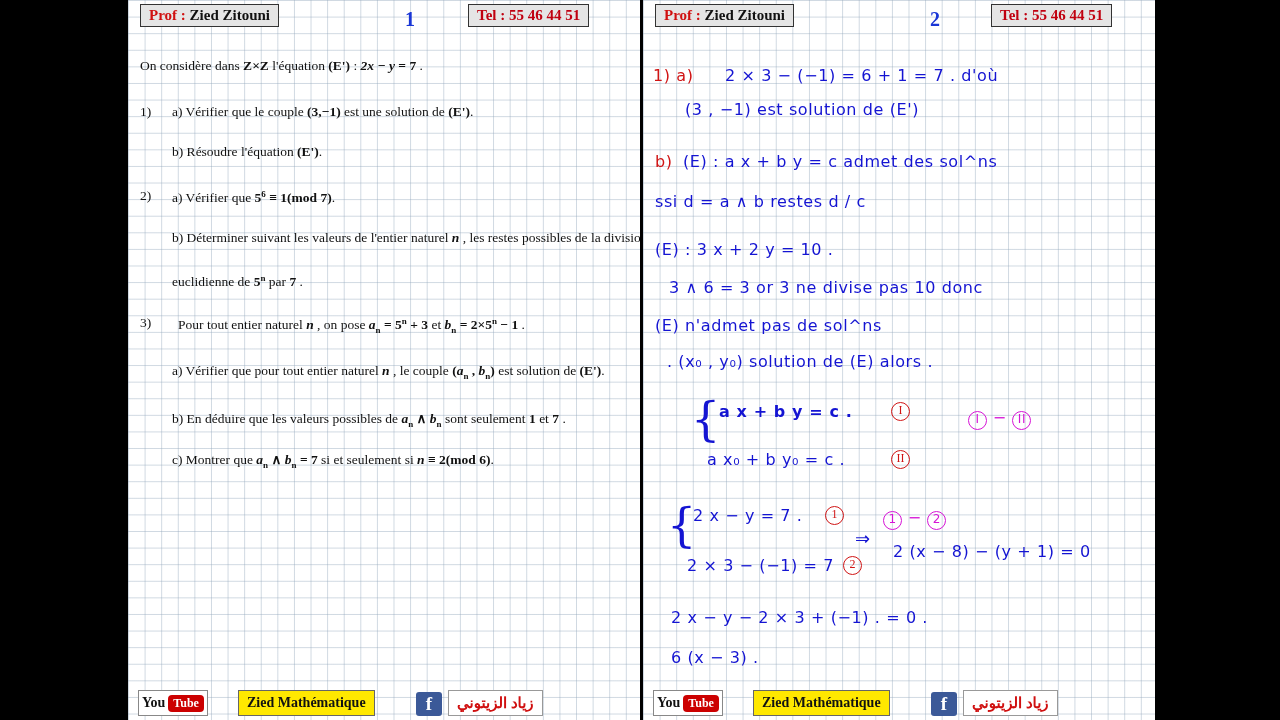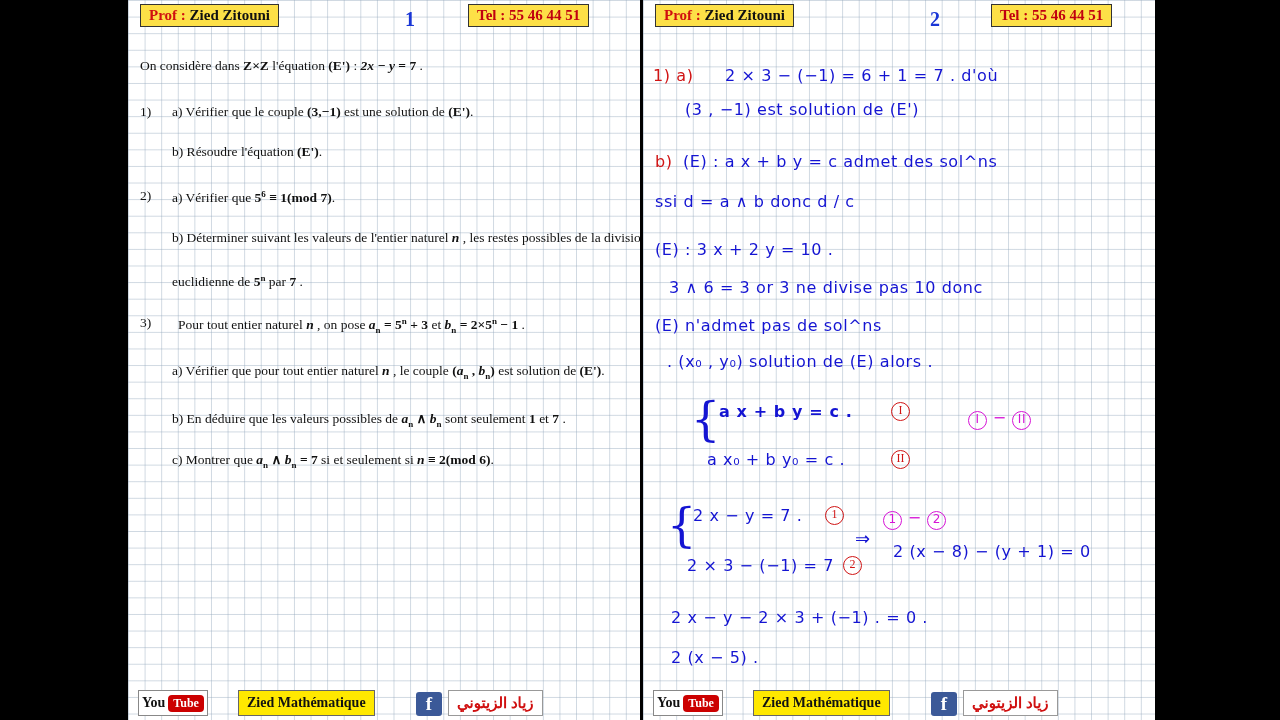--- a/index.html
+++ b/index.html
@@ -9,21 +9,21 @@
   .page-left{left:128px;width:512px;}
   .page-right{left:643px;width:512px;}
   .grid{position:absolute;inset:0;
      background-image:
        linear-gradient(to right, rgba(150,170,190,.45) 1px, transparent 1px),
        linear-gradient(to bottom, rgba(150,170,190,.45) 1px, transparent 1px);
      background-size:16.6px 16.6px;}
 
   
   .hdr{position:absolute;top:4px;left:0;width:100%;height:30px;}
-  .lbl{position:absolute;background:#fde047;border:1.5px solid #333;padding:2px 8px;
+  .lbl{position:absolute;background:#e5e5e5;border:1.5px solid #333;padding:2px 8px;
        font-weight:bold;font-size:15px;color:#111;white-space:nowrap;}
   .lbl .red{color:#d01010;}
   .pnum{position:absolute;font-weight:bold;font-size:20px;color:#1a36d6;}
 
   
   .ftr{position:absolute;bottom:4px;left:0;width:100%;height:30px;}
   .yt{position:absolute;background:#fff;border:1px solid #888;display:flex;align-items:center;
       height:24px;padding:0 3px;font-weight:bold;font-size:14px;margin-top:16px;}
   .yt .word{color:#111;}
   .yt .btn{background:#cc0000;color:#fff;border-radius:4px;padding:1px 5px;margin-left:3px;font-size:12px;}
@@ -131,21 +131,21 @@
 
     <div class="hw red" style="left:10px;top:66px;">
       <span>1)</span>
       <span>a)</span>
     </div>
     <div class="hw" style="left:68px;top:66px;padding-left:14px;">2 × 3 − (−1) = 6 + 1 = 7 .   d'où</div>
     <div class="hw" style="left:42px;top:100px;">(3 , −1) est solution de (E')</div>
 
     <div class="hw red" style="left:12px;top:152px;">b)</div>
     <div class="hw" style="left:40px;top:152px;">(E) : a x + b y = c   admet des sol^ns</div>
-    <div class="hw" style="left:12px;top:192px;">ssi  d = a ∧ b   donc  d / c</div>
+    <div class="hw" style="left:12px;top:192px;">ssi  d = a ∧ b   restes  d / c</div>
 
     <div class="hw" style="left:12px;top:240px;">(E) : 3 x + 2 y = 10 .</div>
     <div class="hw" style="left:26px;top:278px;">3 ∧ 6 = 3      or   3 ne divise pas 10 donc</div>
     <div class="hw" style="left:12px;top:316px;">(E) n'admet pas de sol^ns</div>
     <div class="hw" style="left:18px;top:352px;padding-left:6px;">. (x₀ , y₀)  solution de (E)   alors .</div>
 
     <div class="brace" style="left:48px;top:392px;">{</div>
     <div class="hw" style="left:76px;top:402px;font-weight:bold;">a x + b y = c .</div>
     <span class="circ" style="position:absolute;left:248px;top:402px;">I</span>
     <div class="hw" style="left:64px;top:450px;">a x₀ + b y₀ = c .</div>
@@ -165,21 +165,21 @@
 
     <div class="hw mag" style="left:240px;top:508px;">
       <span class="circm">1</span>
       <span>−</span>
       <span class="circm">2</span>
     </div>
     <div class="hw" style="left:212px;top:528px;font-size:18px;">⇒</div>
 
     <div class="hw" style="left:250px;top:542px;">2 (x − 8) − (y + 1) = 0</div>
     <div class="hw" style="left:28px;top:608px;">2 x − y − 2 × 3 + (−1) . = 0 .</div>
-    <div class="hw" style="left:28px;top:648px;">2 (x − 5) .</div>
+    <div class="hw" style="left:28px;top:648px;">6 (x − 3) .</div>
 
     <div class="ftr">
       <div class="yt" style="left:10px;bottom:0;">
         <span class="word">You</span>
         <span class="btn">Tube</span>
       </div>
       <div class="ztag" style="left:110px;bottom:0;">Zied Mathématique</div>
       <div class="fb" style="left:288px;bottom:0;">f</div>
       <div class="ar" style="left:320px;bottom:0;">زياد الزيتوني</div>
     </div>

